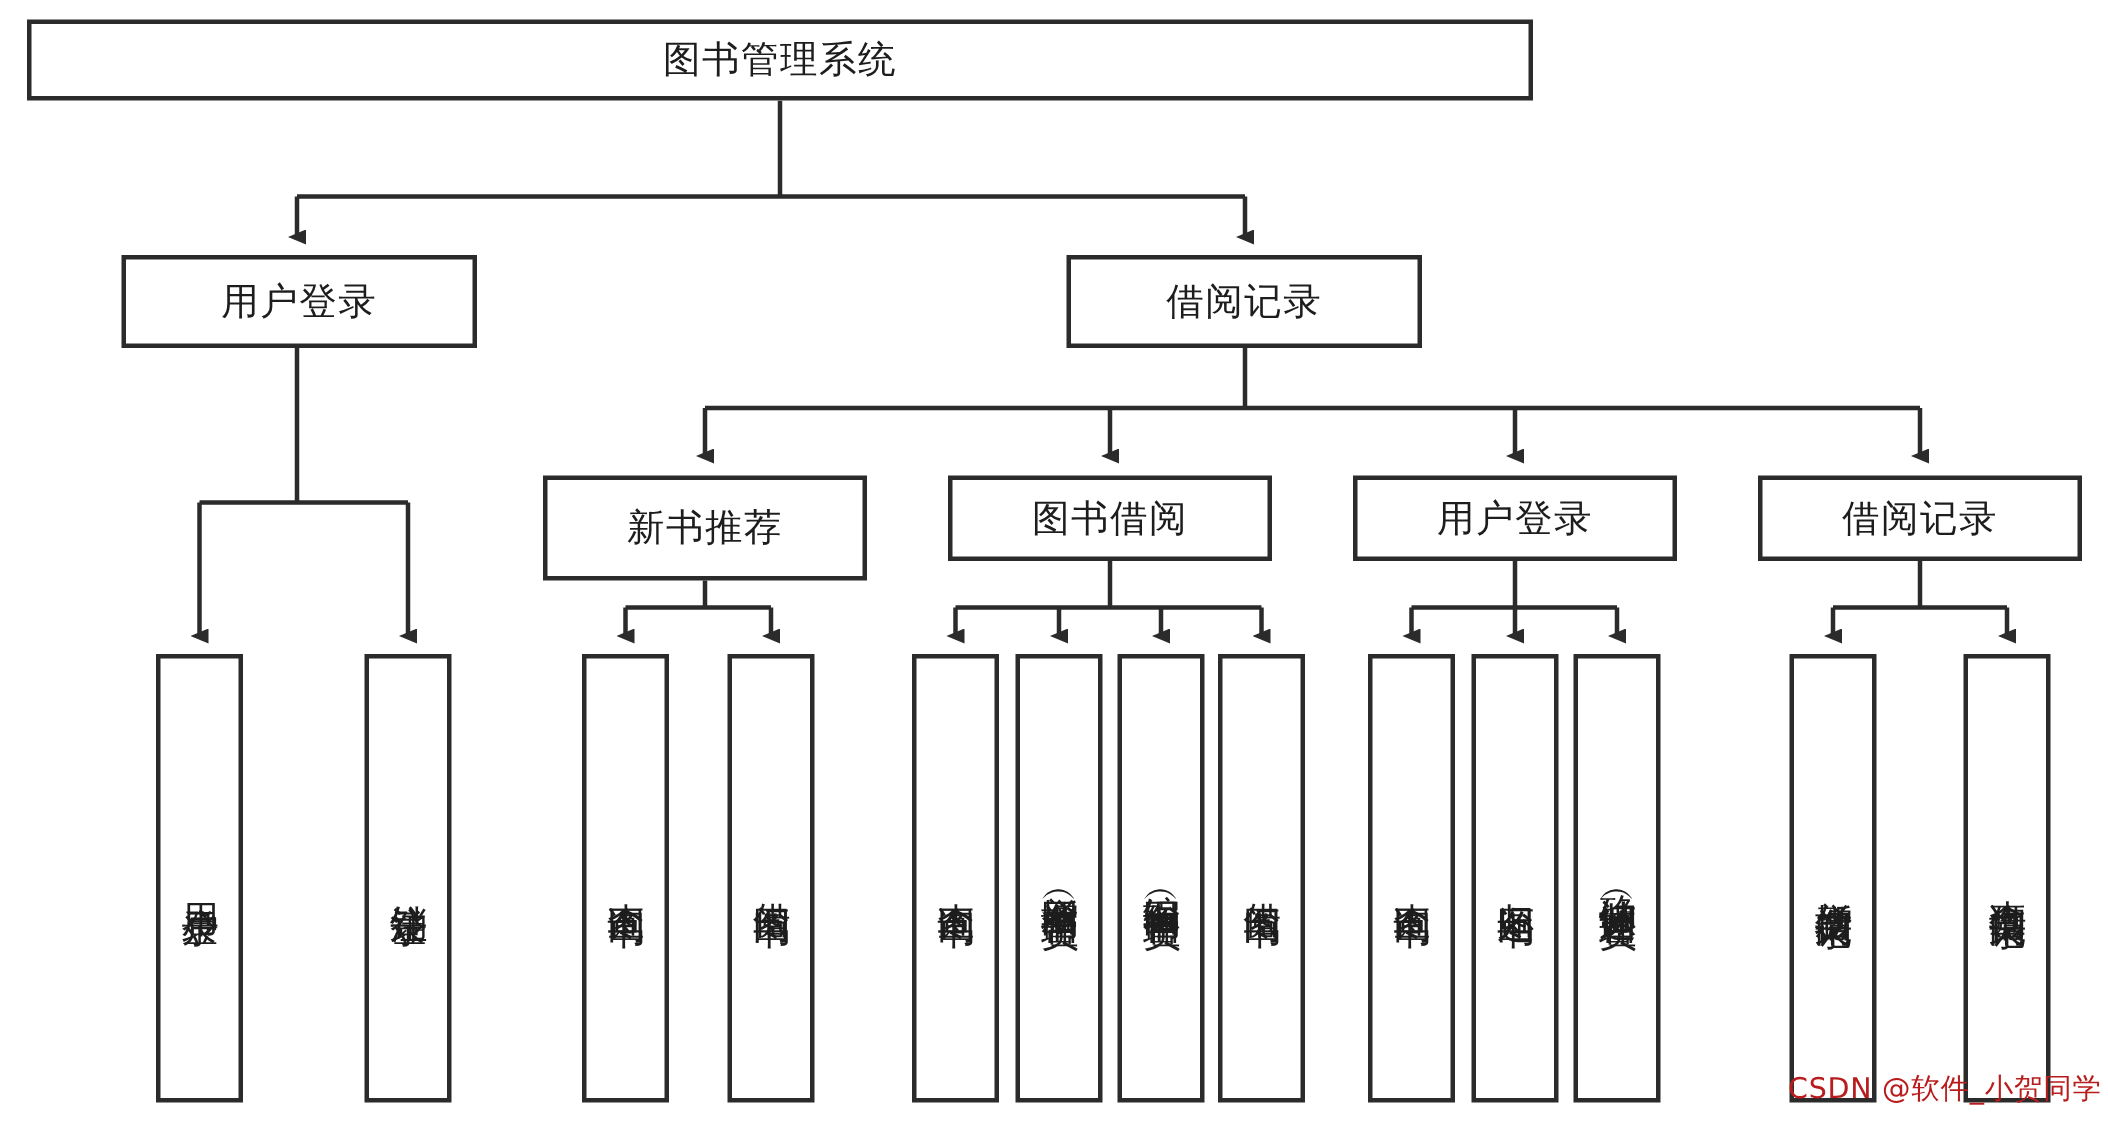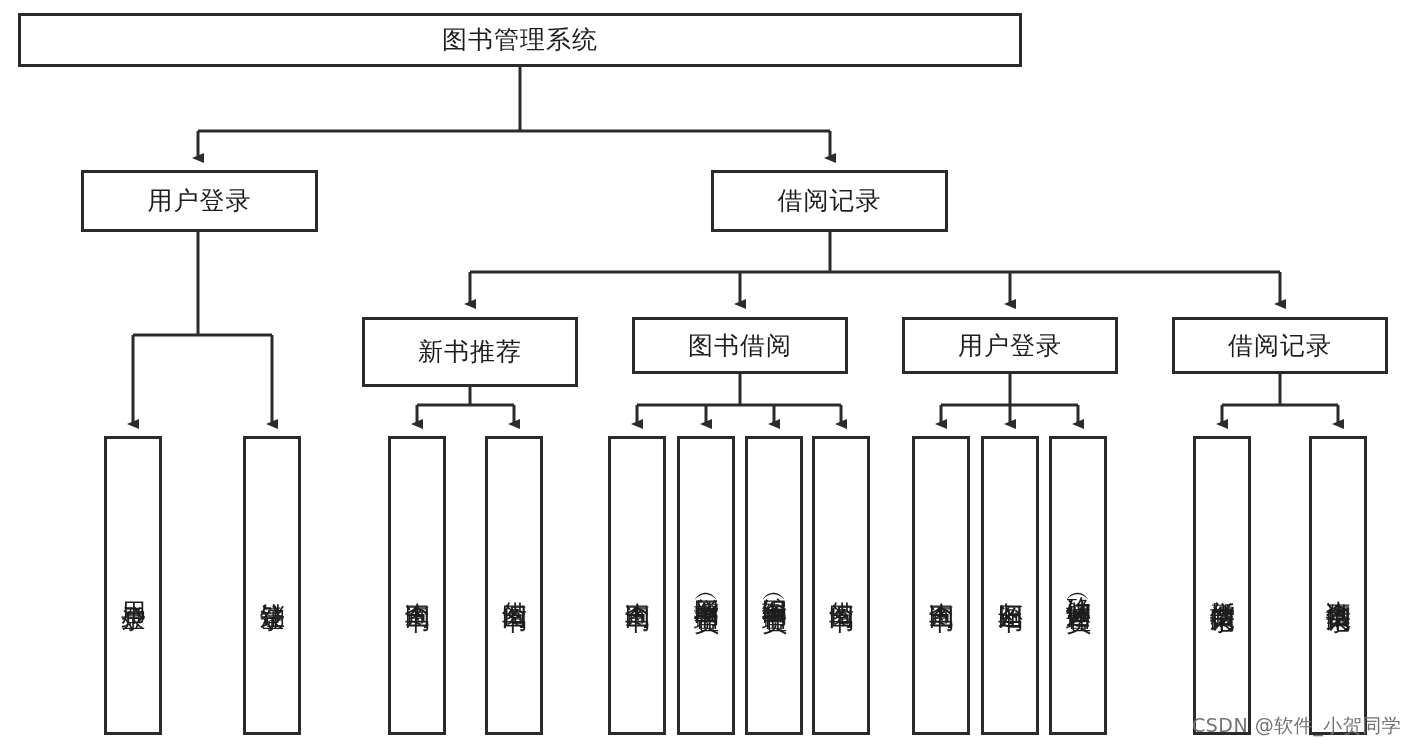--- a/index.html
+++ b/index.html
@@ -51,21 +51,21 @@
     position: absolute;
     left: 0;
     top: 0;
     width: 1405px;
     height: 747px;
     pointer-events: none;
   }
   .watermark {
     position: absolute;
     font-size: 19px;
-    color: #737373;
+    color: #b91c1c;
     white-space: nowrap;
     letter-spacing: 0.5px;
     text-align: right;
   }
 </style>
 </head>
 <body>
 
 <div id="canvas">
 

